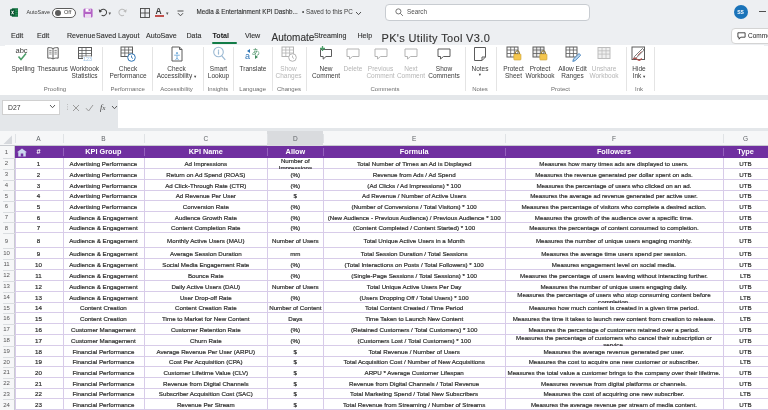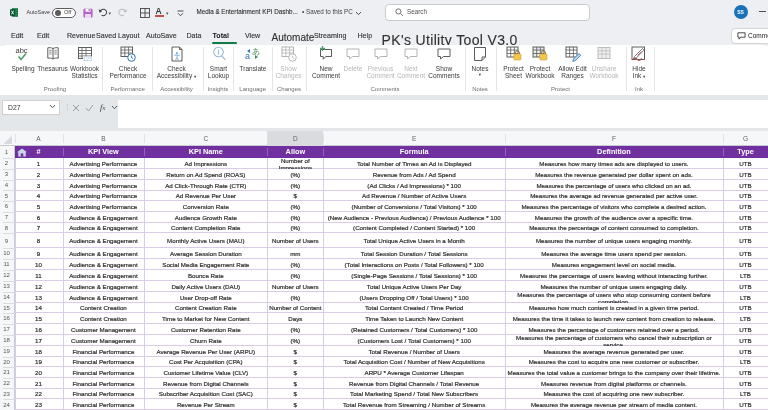--- a/index.html
+++ b/index.html
@@ -65,21 +65,21 @@
 <div class="abs nw" style="left:37px;top:31.5px;font-size:7.1px;color:#333;-webkit-text-stroke:0.12px #333;">Edit</div>
 <div class="abs nw" style="left:67px;top:31.5px;font-size:7.1px;color:#333;-webkit-text-stroke:0.12px #333;">Revenue</div>
 <div class="abs nw" style="left:96px;top:31.5px;font-size:7.1px;color:#333;-webkit-text-stroke:0.12px #333;">Saved Layout</div>
 <div class="abs nw" style="left:146px;top:31.5px;font-size:7.1px;color:#333;-webkit-text-stroke:0.12px #333;">AutoSave</div>
 <div class="abs nw" style="left:186.5px;top:31.5px;font-size:7.1px;color:#333;-webkit-text-stroke:0.12px #333;">Data</div>
 <div class="abs nw" style="left:212.5px;top:31.5px;font-size:7.1px;font-weight:bold;color:#161616;">Total</div>
 <div class="abs nw" style="left:245px;top:31.5px;font-size:7.1px;color:#333;-webkit-text-stroke:0.12px #333;">View</div>
 <div class="abs nw" style="left:271.5px;top:31.5px;font-size:10px;color:#333;-webkit-text-stroke:0.12px #333;">Automate</div>
 <div class="abs nw" style="left:314px;top:31.5px;font-size:7.1px;color:#333;-webkit-text-stroke:0.12px #333;">Streaming</div>
 <div class="abs nw" style="left:357.5px;top:31.5px;font-size:7.1px;color:#333;-webkit-text-stroke:0.12px #333;">Help</div>
-<div class="abs nw" style="left:381.5px;top:31.5px;font-size:14px;letter-spacing:0.35px;color:#333;-webkit-text-stroke:0.12px #333;">PK's Utility Tool V3.0</div>
+<div class="abs nw" style="left:381.5px;top:31.5px;font-size:11px;letter-spacing:0.35px;color:#333;-webkit-text-stroke:0.12px #333;">PK's Utility Tool V3.0</div>
 <div class="abs" style="left:211.5px;top:41.5px;width:25px;height:2px;background:#127c47;border-radius:1px;"></div>
 <div class="abs" style="left:731px;top:28px;width:45px;height:15.5px;background:#fff;border:1px solid #d4d4d4;border-radius:4px;"></div>
 <svg class="abs" style="left:736.5px;top:31.5px;" width="9" height="8" viewBox="0 0 11 10">
     <path d="M1 1h9v5.5H4.5L2.5 9V6.5H1z" fill="none" stroke="#333" stroke-width="1.1"></path>
   </svg>
 <div class="abs" style="left:748px;top:31.5px;font-size:6.5px;color:#222;">Comme</div>
 <div class="abs" style="left:4.5px;top:44.5px;width:759px;height:50px;background:#ffffff;border-radius:0 0 5px 5px;"></div>
 <div class="abs" style="left:15px;top:45.5px;width:16px;height:16px;"><svg width="16" height="16" viewBox="0 0 16 16">
       <text x="0.5" y="7" font-size="7.5" fill="#3b3b3b" font-family="Liberation Sans">abc</text>
       <path d="M3.5 10.5l2.5 3 5-6" fill="none" stroke="#4a9e68" stroke-width="1.5"></path>
@@ -307,29 +307,29 @@
 <div class="abs ctr" style="left:0;top:367px;width:13px;height:10.699999999999989px;font-size:6px;color:#555;">21</div>
 <div class="abs" style="left:3px;top:367px;width:11.5px;height:0.8px;background:#dadde0;"></div>
 <div class="abs ctr" style="left:0;top:377.7px;width:13px;height:10.699999999999989px;font-size:6px;color:#555;">22</div>
 <div class="abs" style="left:3px;top:377.7px;width:11.5px;height:0.8px;background:#dadde0;"></div>
 <div class="abs ctr" style="left:0;top:388.4px;width:13px;height:10.700000000000045px;font-size:6px;color:#555;">23</div>
 <div class="abs" style="left:3px;top:388.4px;width:11.5px;height:0.8px;background:#dadde0;"></div>
 <div class="abs ctr" style="left:0;top:399.1px;width:13px;height:10.899999999999977px;font-size:6px;color:#555;">24</div>
 <div class="abs" style="left:3px;top:399.1px;width:11.5px;height:0.8px;background:#dadde0;"></div>
 <div class="abs" style="left:14.5px;top:146px;width:753.5px;height:11.5px;background:#7030a0;"></div>
 <div class="abs ctr" style="left:14.5px;top:146px;width:48.0px;height:11.5px;color:#fff;font-size:7.3px;font-weight:bold;">#</div>
-<div class="abs ctr" style="left:62.5px;top:146px;width:81.80000000000001px;height:11.5px;color:#fff;font-size:7.3px;font-weight:bold;">KPI View</div>
+<div class="abs ctr" style="left:62.5px;top:146px;width:81.80000000000001px;height:11.5px;color:#fff;font-size:7.3px;font-weight:bold;">KPI Group</div>
 <div class="abs" style="left:62.5px;top:147.5px;width:1px;height:8.5px;background:#9560bd;"></div>
 <div class="abs ctr" style="left:144.3px;top:146px;width:123.0px;height:11.5px;color:#fff;font-size:7.3px;font-weight:bold;">KPI Name</div>
 <div class="abs" style="left:144.3px;top:147.5px;width:1px;height:8.5px;background:#9560bd;"></div>
 <div class="abs ctr" style="left:267.3px;top:146px;width:56.099999999999966px;height:11.5px;color:#fff;font-size:7.3px;font-weight:bold;">Allow</div>
 <div class="abs" style="left:267.3px;top:147.5px;width:1px;height:8.5px;background:#9560bd;"></div>
 <div class="abs ctr" style="left:323.4px;top:146px;width:181.5px;height:11.5px;color:#fff;font-size:7.3px;font-weight:bold;">Formula</div>
 <div class="abs" style="left:323.4px;top:147.5px;width:1px;height:8.5px;background:#9560bd;"></div>
-<div class="abs ctr" style="left:504.9px;top:146px;width:218.10000000000002px;height:11.5px;color:#fff;font-size:7.3px;font-weight:bold;">Definition</div>
+<div class="abs ctr" style="left:504.9px;top:146px;width:218.10000000000002px;height:11.5px;color:#fff;font-size:7.3px;font-weight:bold;">Followers</div>
 <div class="abs" style="left:504.9px;top:147.5px;width:1px;height:8.5px;background:#9560bd;"></div>
 <div class="abs ctr" style="left:723.0px;top:146px;width:45.0px;height:11.5px;color:#fff;font-size:7.3px;font-weight:bold;">Type</div>
 <div class="abs" style="left:723.0px;top:147.5px;width:1px;height:8.5px;background:#9560bd;"></div>
 <svg class="abs" style="left:17px;top:147.5px;" width="10" height="9" viewBox="0 0 11 9">
     <path d="M5.5 0L0 4.2h1.4v4.8h8.2V4.2H11z" fill="#ccd7ee"></path>
     <path d="M4.1 5.6h2.8V9H4.1z" fill="#7030a0"></path>
   </svg>
 <div class="abs" style="left:14.5px;top:168.2px;width:753.5px;height:0.8px;background:#d8cce9;"></div>
 <div class="abs ctr nw" style="left:14.5px;top:157.5px;width:48.0px;height:11.5px;overflow:hidden;font-size:6.2px;color:#2f2f2f;-webkit-text-stroke:0.2px #2f2f2f;">1</div>
 <div class="abs ctr nw" style="left:62.5px;top:157.5px;width:81.80000000000001px;height:11.5px;overflow:hidden;font-size:6.2px;color:#2f2f2f;-webkit-text-stroke:0.2px #2f2f2f;">Advertising Performance</div>

